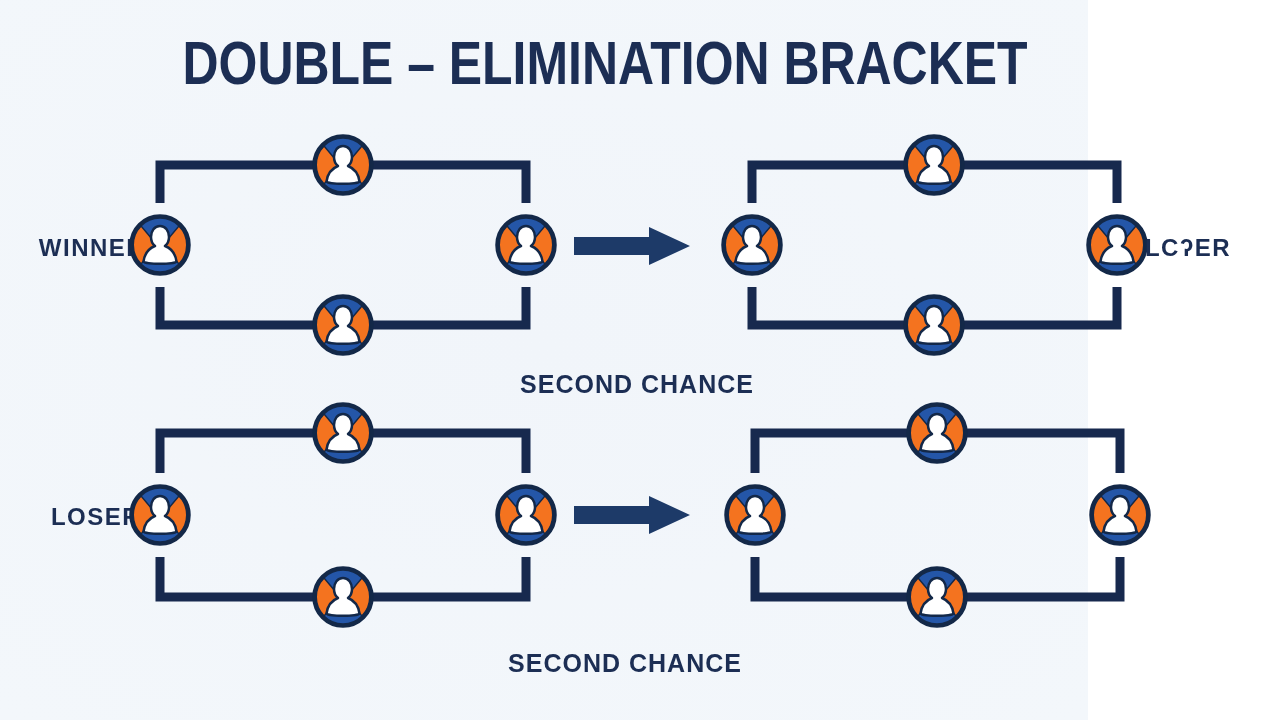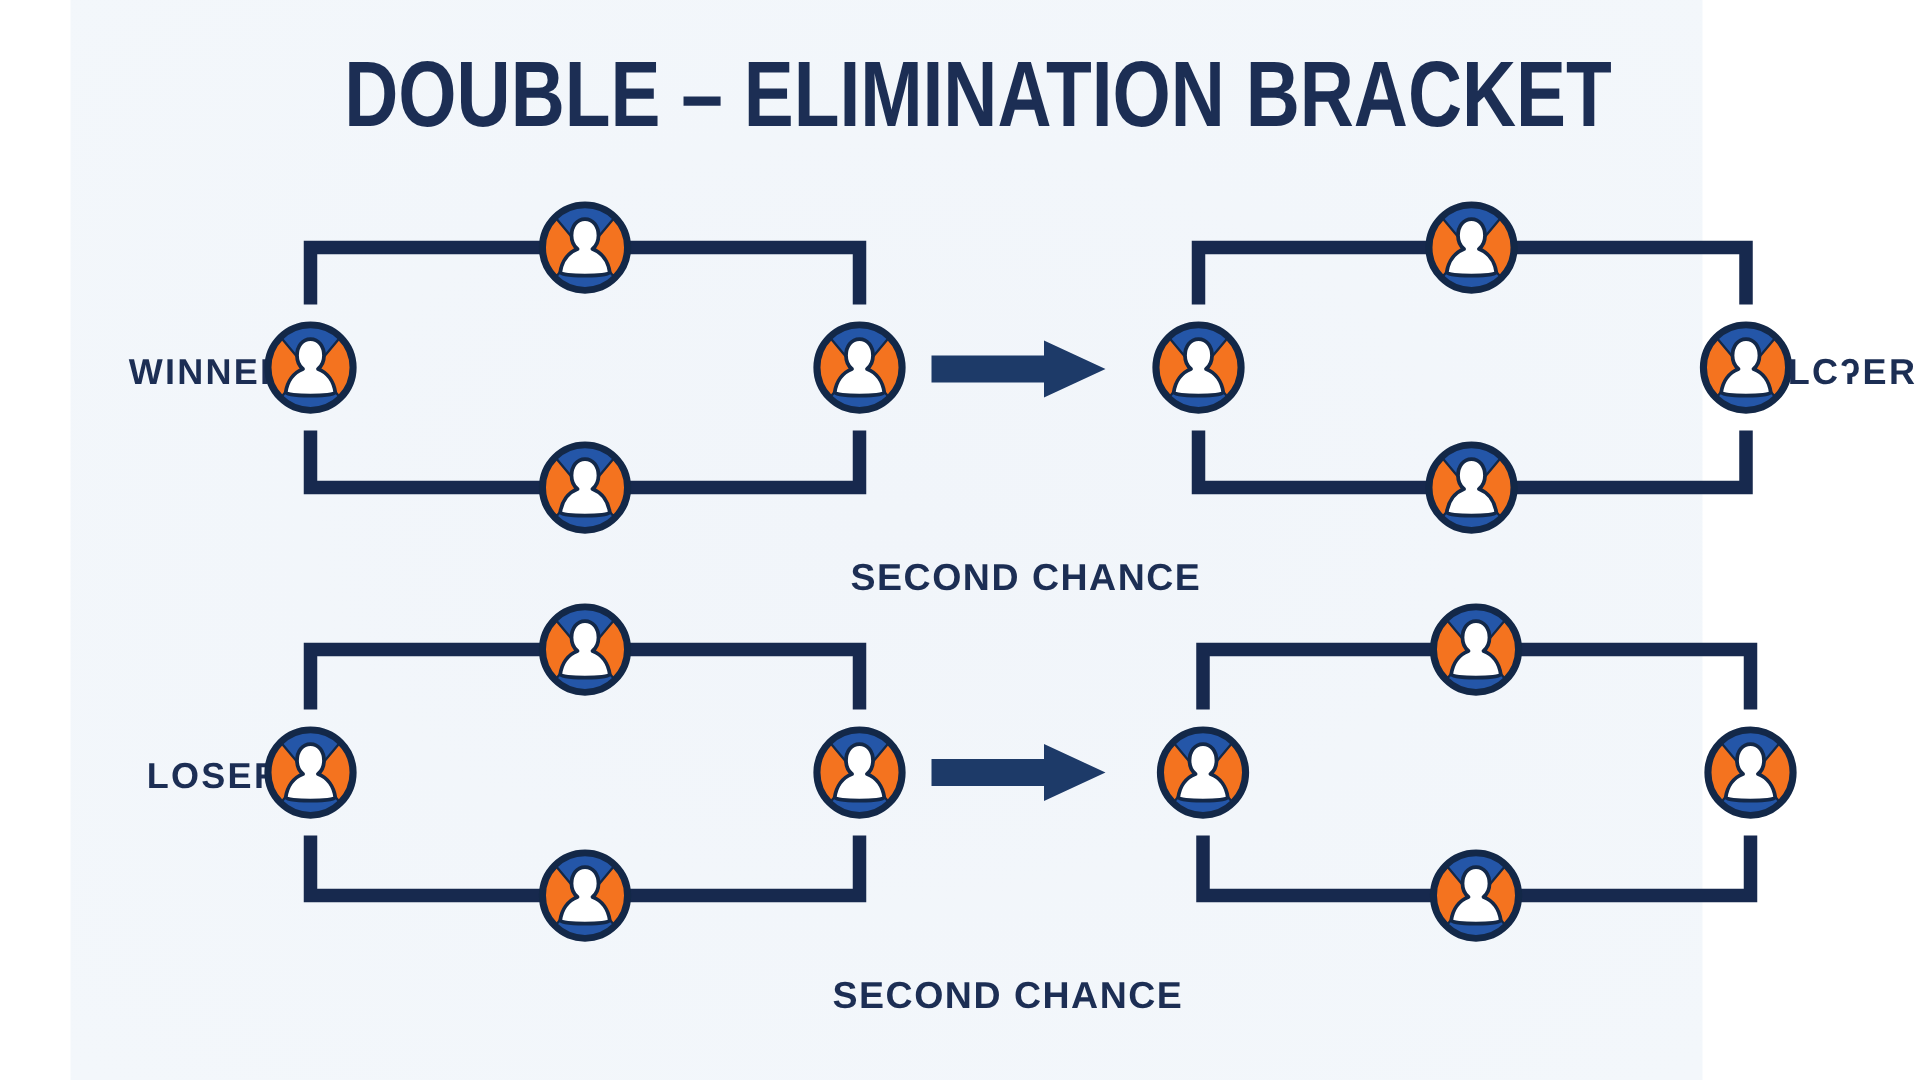--- a/index.html
+++ b/index.html
@@ -9,21 +9,20 @@
     width: 1280px;
     height: 720px;
     overflow: hidden;
     font-family: "Liberation Sans", "DejaVu Sans", sans-serif;
   }
   .stage {
     position: relative;
     width: 1088px;
     height: 720px;
     background: radial-gradient(130% 130% at 50% 48%, #f1f5fa 0%, #f3f7fb 55%, #feffff 96%);
-    margin-left: 47px;
   }
   svg { display: block; }
 
   .title-text {
     fill: #1c2e54;
     font-size: 62px;
     font-weight: bold;
     letter-spacing: 0px;
   }
   .side-label {

